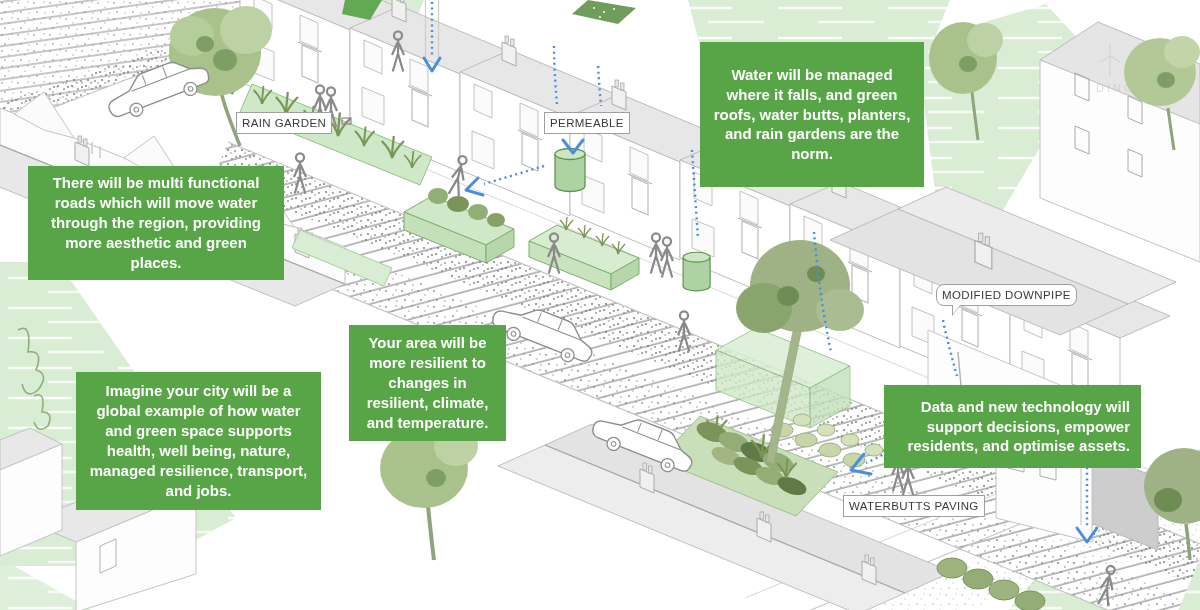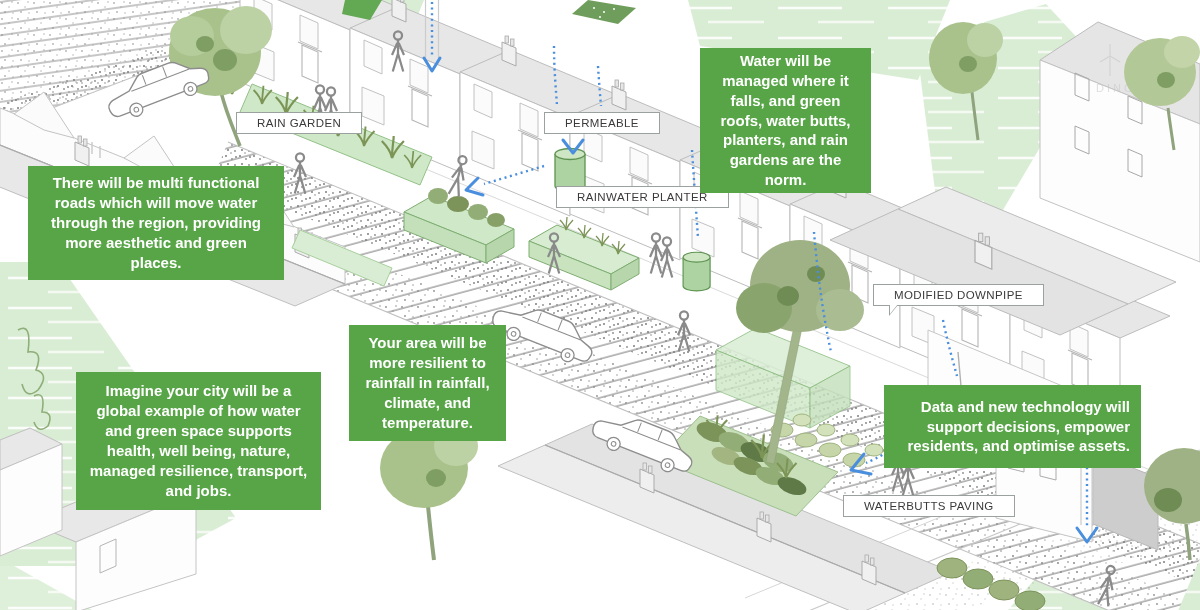--- a/index.html
+++ b/index.html
@@ -8,21 +8,21 @@
     font-family:"Liberation Sans", sans-serif;
   }
   .stage svg{position:absolute;left:0;top:0;}
   .callout{
     position:absolute;box-sizing:border-box;background:#57A546;color:#ffffff;
     font-weight:bold;text-align:center;display:flex;align-items:center;justify-content:center;
     padding:10px 11px;font-size:15px;line-height:1.33;z-index:3;
   }
   .flabel{
     position:absolute;box-sizing:border-box;background:#ffffff;border:1px solid #9BA19E;
-    color:#3A3A3A;font-size:11.5px;letter-spacing:.4px;padding:4px 20px;white-space:nowrap;
+    color:#3A3A3A;font-size:11.5px;letter-spacing:.4px;padding:4px 5px;white-space:nowrap;
     z-index:2;
   }
   .flabel.tail::after{
     content:"";position:absolute;left:16px;bottom:-9px;width:0;height:0;
     border-style:solid;border-width:10px 8px 0 0;
     border-color:#ffffff transparent transparent transparent;
   }
   .flabel.tail::before{
     content:"";position:absolute;left:15px;bottom:-11px;width:0;height:0;
     border-style:solid;border-width:11px 9px 0 0;
@@ -386,32 +386,31 @@
       <path d="M478,178 L466,190 L483,195"></path>
       <path d="M864,454 L851,470 L871,474"></path>
       <path d="M1077,528 L1087,542 L1097,528"></path>
     </g>
   </g>
 </svg>
 
 <div class="callout" style="left:28px;top:150px;width:256px;height:114px;margin-top:16px;">
   <span>There will be multi functional roads which will move water through the region, providing more aesthetic and green places.</span>
 </div>
-<div class="callout" style="left:700px;top:48px;width:171px;height:145px;">
+<div class="callout" style="left:700px;top:42px;width:224px;height:145px;">
   <span>Water will be managed where it falls, and green roofs, water butts, planters, and rain gardens are the norm.</span>
 </div>
 <div class="callout" style="left:349px;top:325px;width:157px;height:116px;">
-  <span>Your area will be more resilient to rainfall in rainfall, climate, and temperature.</span>
+  <span>Your area will be more resilient to changes in resilient, climate, and temperature.</span>
 </div>
 <div class="callout" style="left:76px;top:372px;width:245px;height:138px;">
   <span>Imagine your city will be a global example of how water and green space supports health, well being, nature, managed resilience, transport, and jobs.</span>
 </div>
 <div class="callout" style="left:884px;top:385px;width:257px;height:83px;text-align:right;">
   <span>Data and new technology will support decisions, empower residents, and optimise assets.</span>
 </div>
 
 <div class="flabel" style="left:236px;top:112px;">RAIN GARDEN</div>
 <div class="flabel" style="left:544px;top:112px;">PERMEABLE</div>
-<div class="flabel" style="left:556px;top:186px;">RAINWATER PLANTER</div>
-<div class="flabel tail" style="left:873px;top:284px;">MODIFIED DOWNPIPE</div>
+<div class="flabel tail" style="left:936px;top:284px;border-radius:8px;">MODIFIED DOWNPIPE</div>
 <div class="flabel" style="left:843px;top:495px;">WATERBUTTS PAVING</div>
 
 </div>
 
 </body></html>

